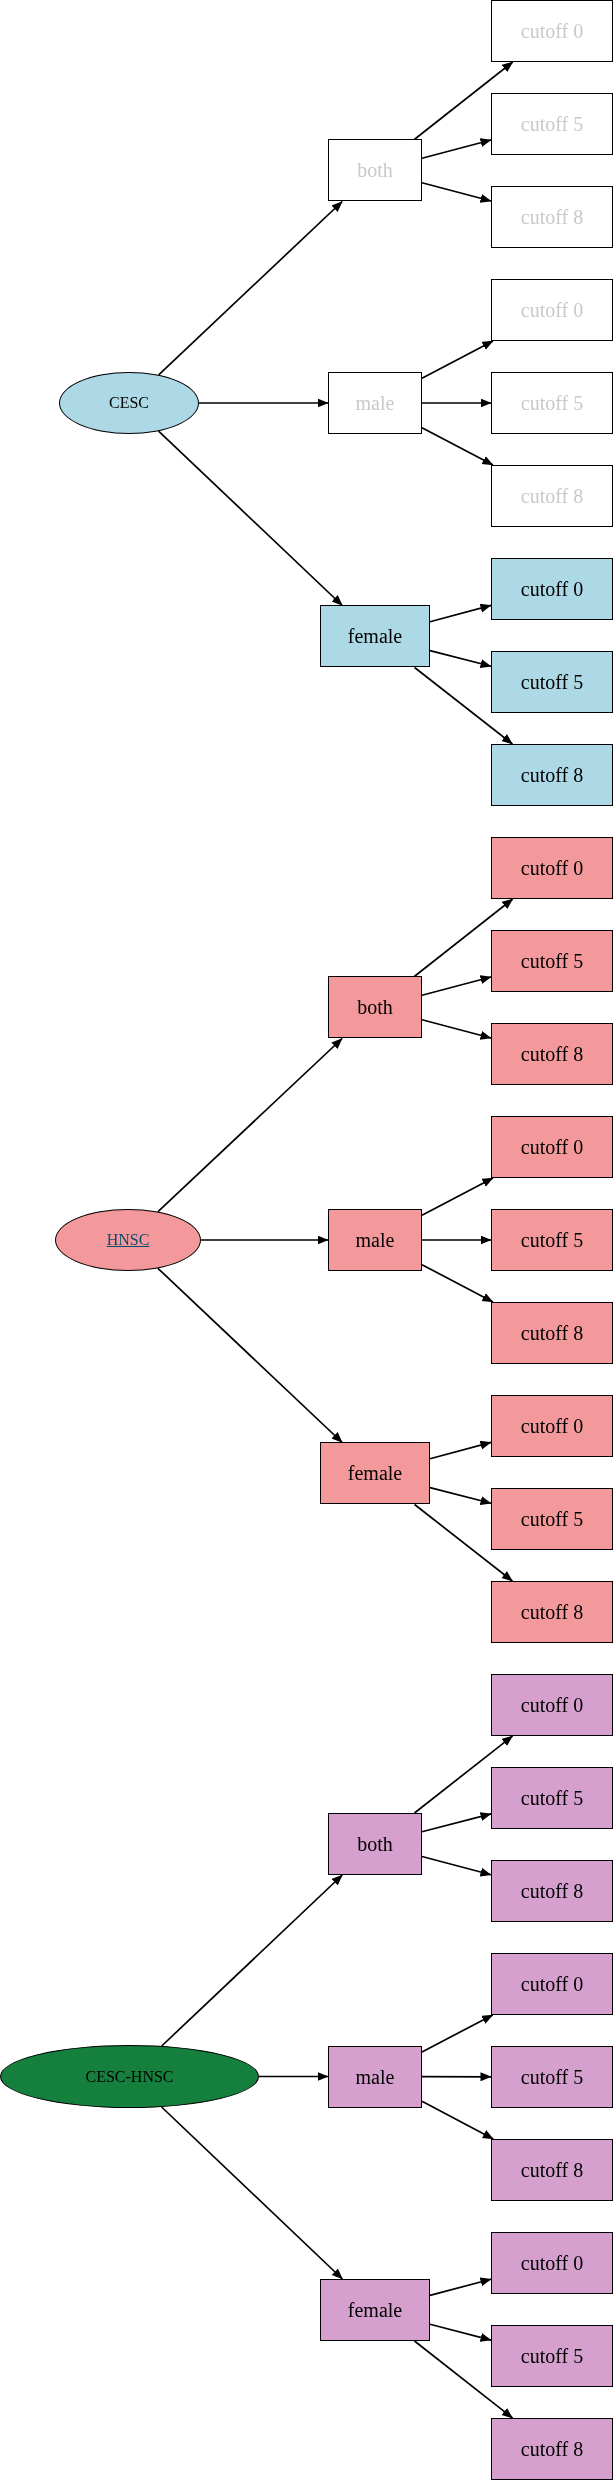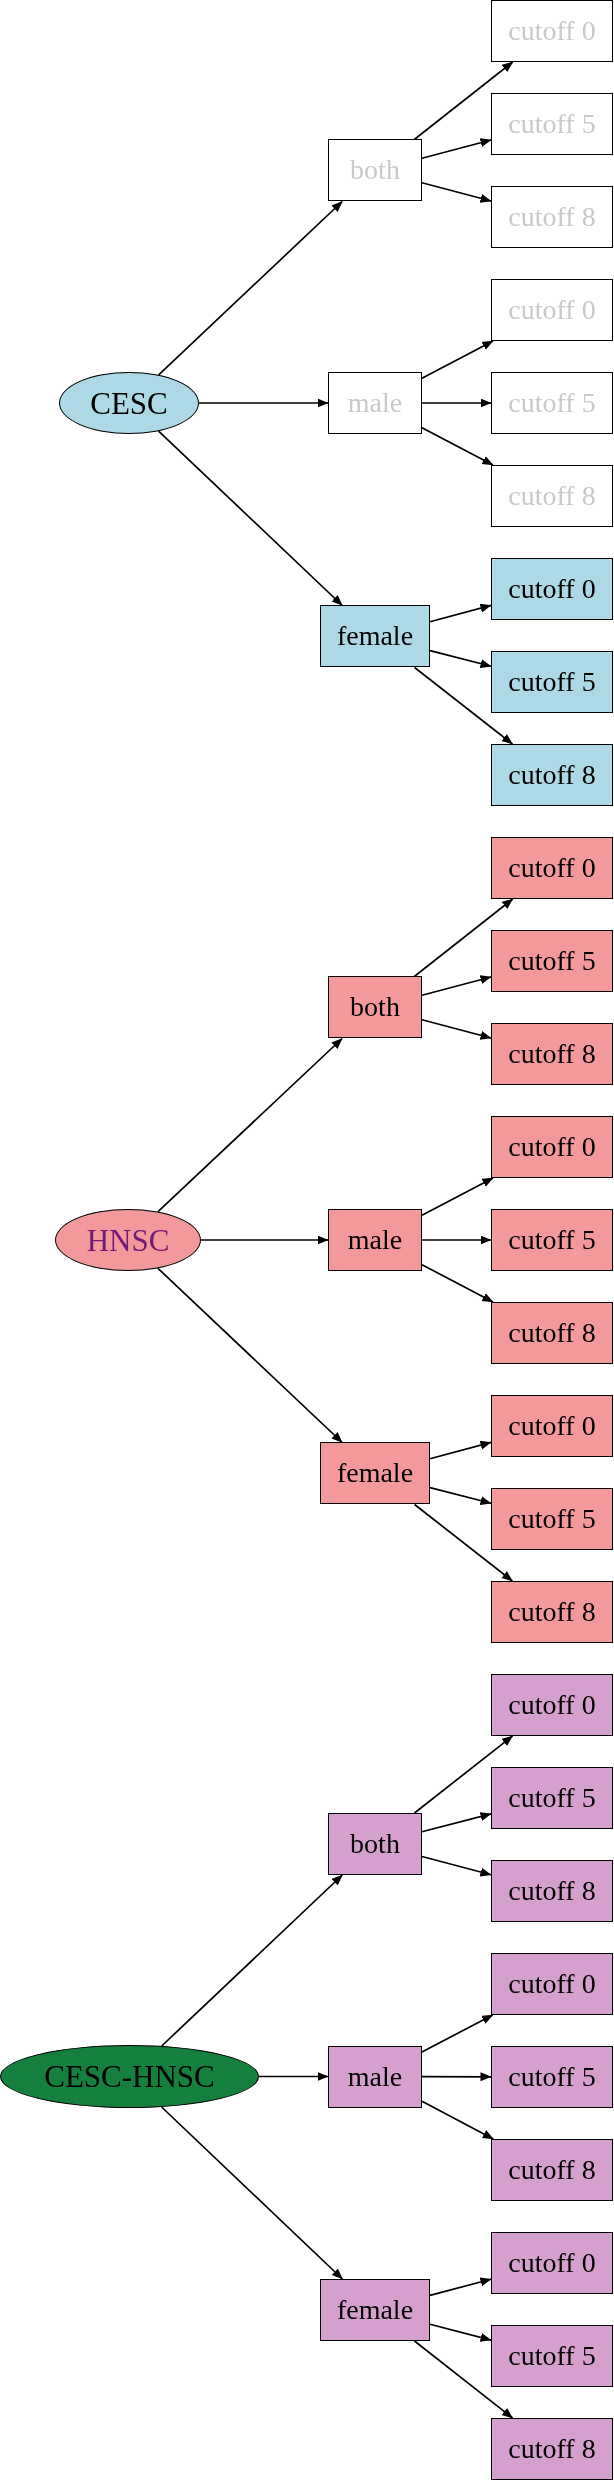--- a/index.html
+++ b/index.html
@@ -1,22 +1,22 @@
 <!DOCTYPE html>
 <html><head>
 <meta charset="utf-8">
 <style>
   html,body{margin:0;padding:0;background:#fff;}
   #canvas{position:relative;width:614px;height:2481px;background:#ffffff;overflow:hidden;
           font-family:"Liberation Serif", serif;}
   #edges{position:absolute;left:0;top:0;width:614px;height:2481px;}
   .node{position:absolute;display:flex;align-items:center;justify-content:center;
         border:1.5px solid #000;box-sizing:border-box;background:#fff;
-        font-size:28px;line-height:1;white-space:nowrap;color:#000;}
-  .ellipse{border-radius:50%;font-size:31px;}
+        font-size:20px;line-height:1;white-space:nowrap;color:#000;}
+  .ellipse{border-radius:50%;font-size:16px;}
 </style>
 </head>
 <body>
 
 <div id="canvas">
 
   <svg id="edges" viewBox="0 0 614 2481" xmlns="http://www.w3.org/2000/svg">
     <defs>
       <marker id="arw" orient="auto" markerUnits="userSpaceOnUse" markerWidth="12" markerHeight="10" refX="10.5" refY="4.5">
         <path d="M0,0 L11,4.5 L0,9 z" fill="#000"></path>
@@ -56,21 +56,21 @@
         <line x1="422.0" y1="2076.6" x2="491.0" y2="2076.8" marker-end="url(#arw)"></line>
         <line x1="422.0" y1="2101.3" x2="493.3" y2="2139.0" marker-end="url(#arw)"></line>
         <line x1="161.6" y1="2107.0" x2="342.4" y2="2279.0" marker-end="url(#arw)"></line>
         <line x1="430.0" y1="2295.4" x2="491.0" y2="2279.2" marker-end="url(#arw)"></line>
         <line x1="430.0" y1="2324.3" x2="491.0" y2="2340.1" marker-end="url(#arw)"></line>
         <line x1="414.5" y1="2341.0" x2="512.5" y2="2418.0" marker-end="url(#arw)"></line>
       </g>
   </svg>
 
   <div class="node ellipse" style="left: 59px; top: 372px; width: 140px; height: 62px; background-color: rgb(173, 216, 230); color: rgb(0, 0, 0);">CESC</div>
-  <div class="node ellipse" style="left: 55px; top: 1209px; width: 146px; height: 62px; background-color: rgb(244, 153, 155); color: #701a75;">HNSC</div>
+  <div class="node ellipse" style="left: 55px; top: 1209px; width: 146px; height: 62px; background-color: rgb(244, 153, 155); color: #0c4a6e; text-decoration: underline;">HNSC</div>
   <div class="node ellipse" style="left: 0px; top: 2045px; width: 259px; height: 63px; background-color: #15803d; color: rgb(0, 0, 0);">CESC-HNSC</div>
 
   <div class="node" style="left: 328px; top: 139px; width: 94px; height: 62px; background-color: rgb(255, 255, 255); color: rgb(201, 201, 201);">both</div>
   <div class="node" style="left: 328px; top: 372px; width: 94px; height: 62px; background-color: rgb(255, 255, 255); color: rgb(201, 201, 201);">male</div>
   <div class="node" style="left: 320px; top: 605px; width: 110px; height: 62px; background-color: rgb(173, 216, 230); color: rgb(0, 0, 0);">female</div>
 
   <div class="node" style="left: 328px; top: 976px; width: 94px; height: 62px; background-color: rgb(244, 153, 155); color: rgb(0, 0, 0);">both</div>
   <div class="node" style="left: 328px; top: 1209px; width: 94px; height: 62px; background-color: rgb(244, 153, 155); color: rgb(0, 0, 0);">male</div>
   <div class="node" style="left: 320px; top: 1442px; width: 110px; height: 62px; background-color: rgb(244, 153, 155); color: rgb(0, 0, 0);">female</div>
 

